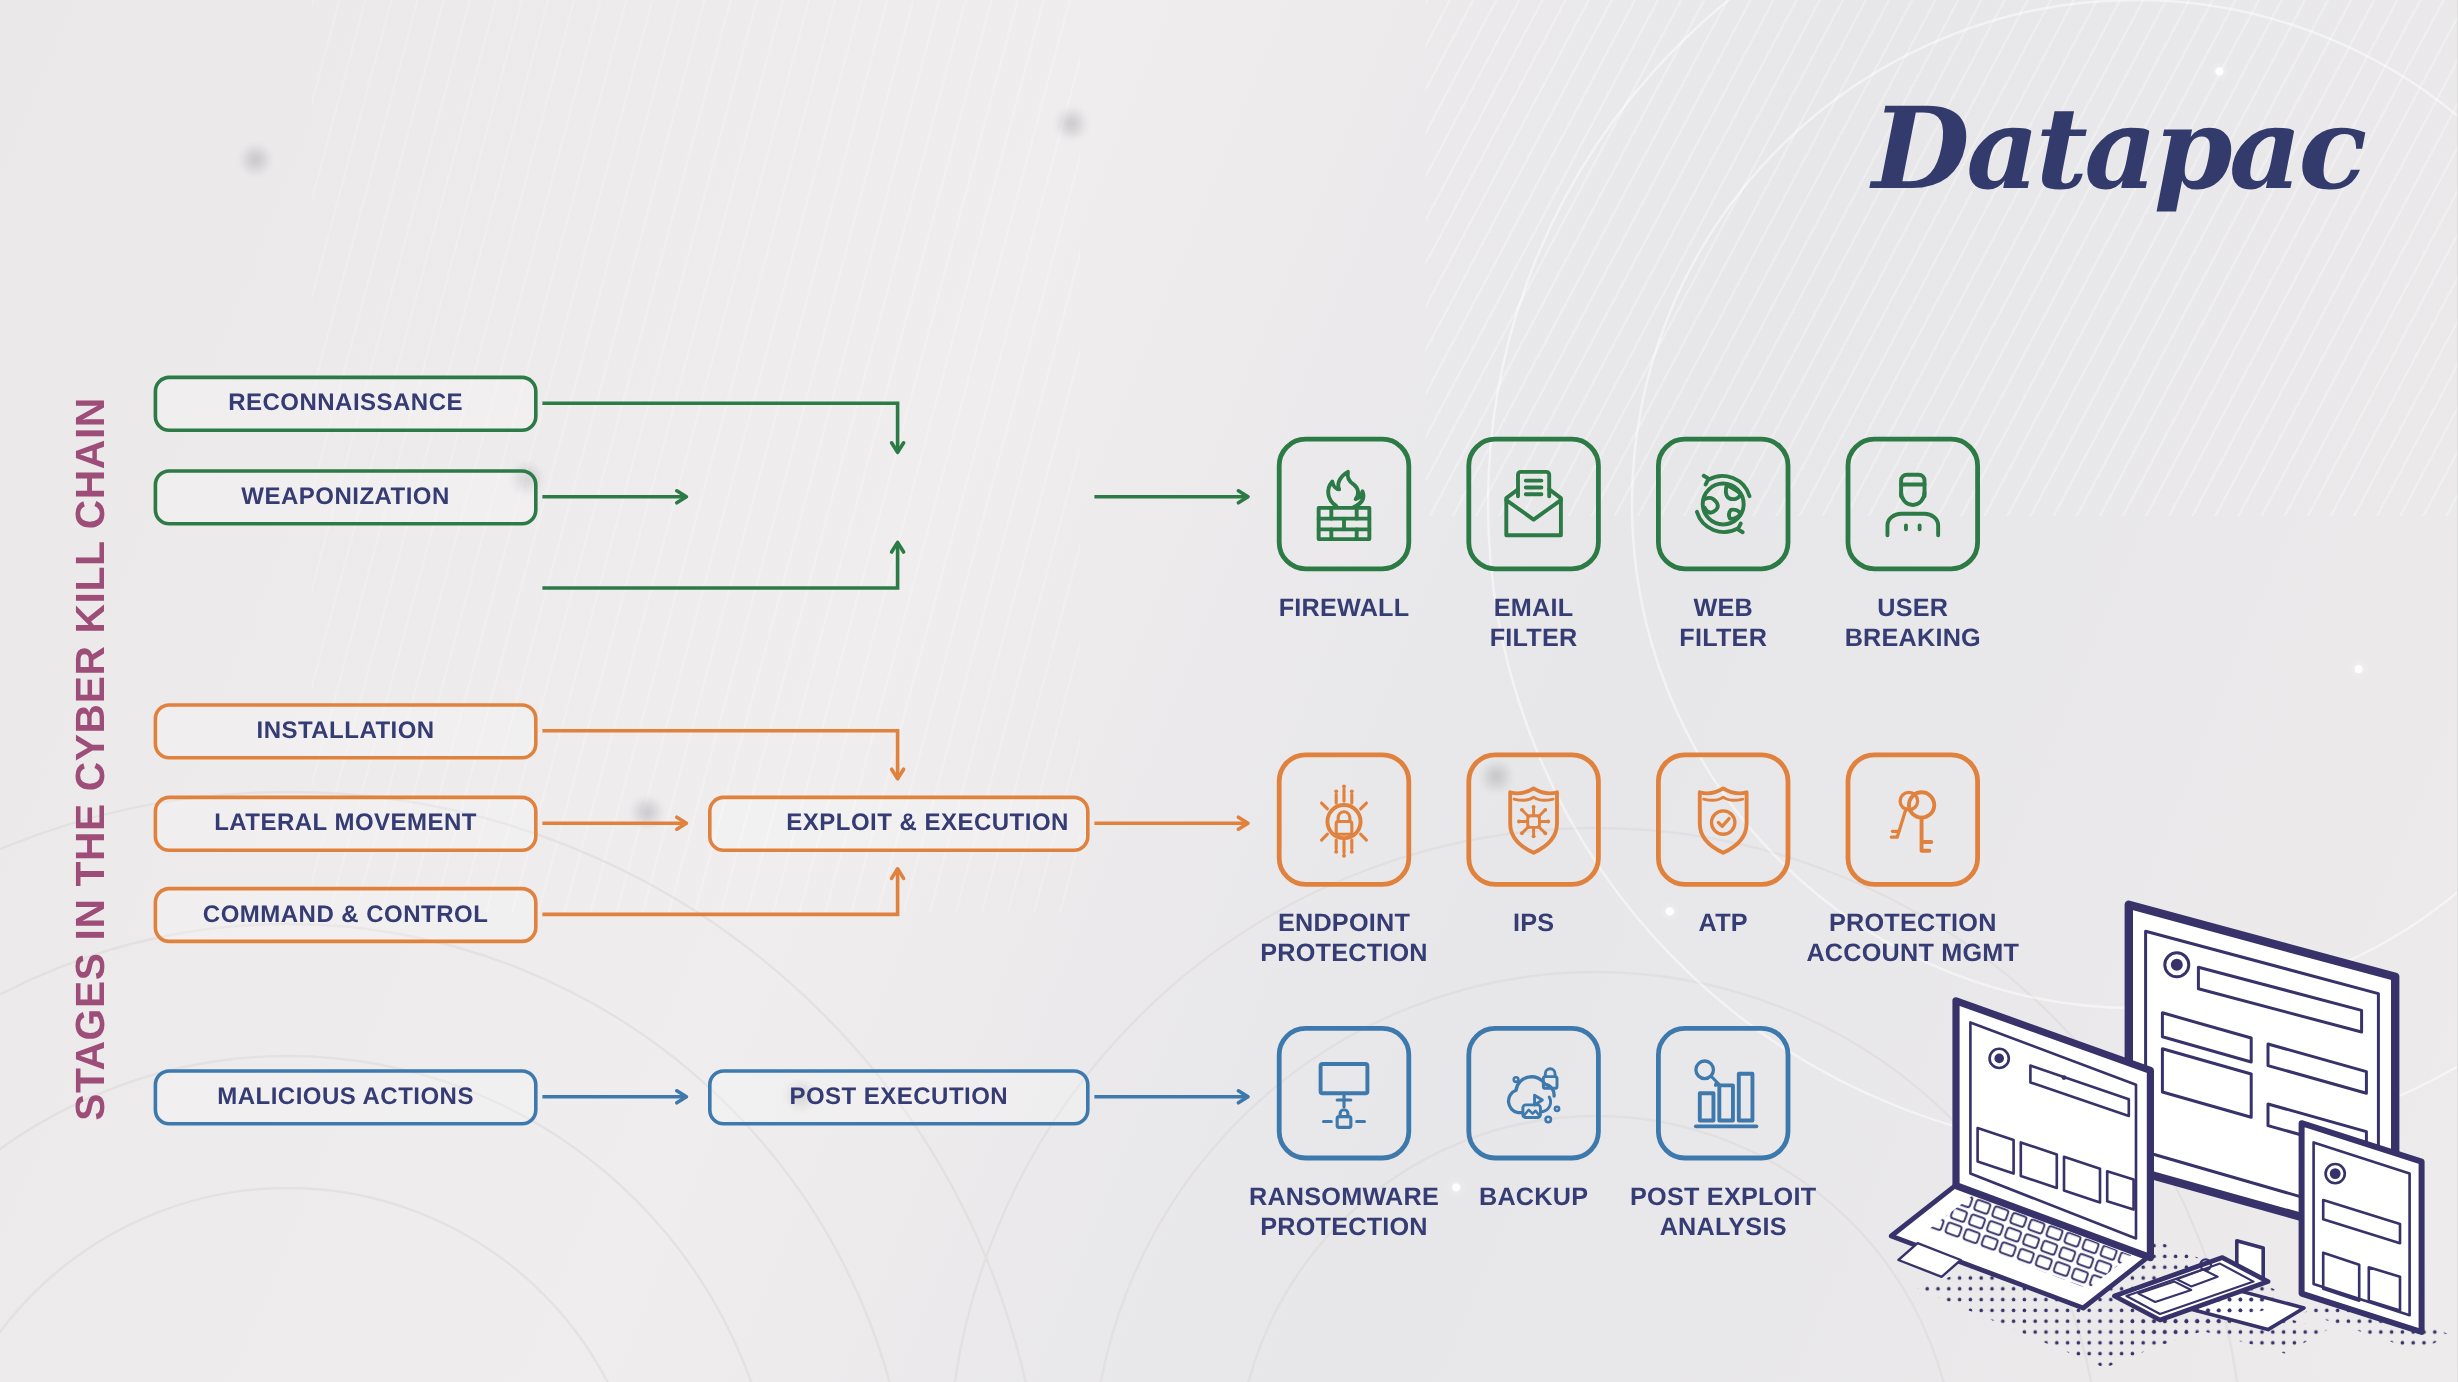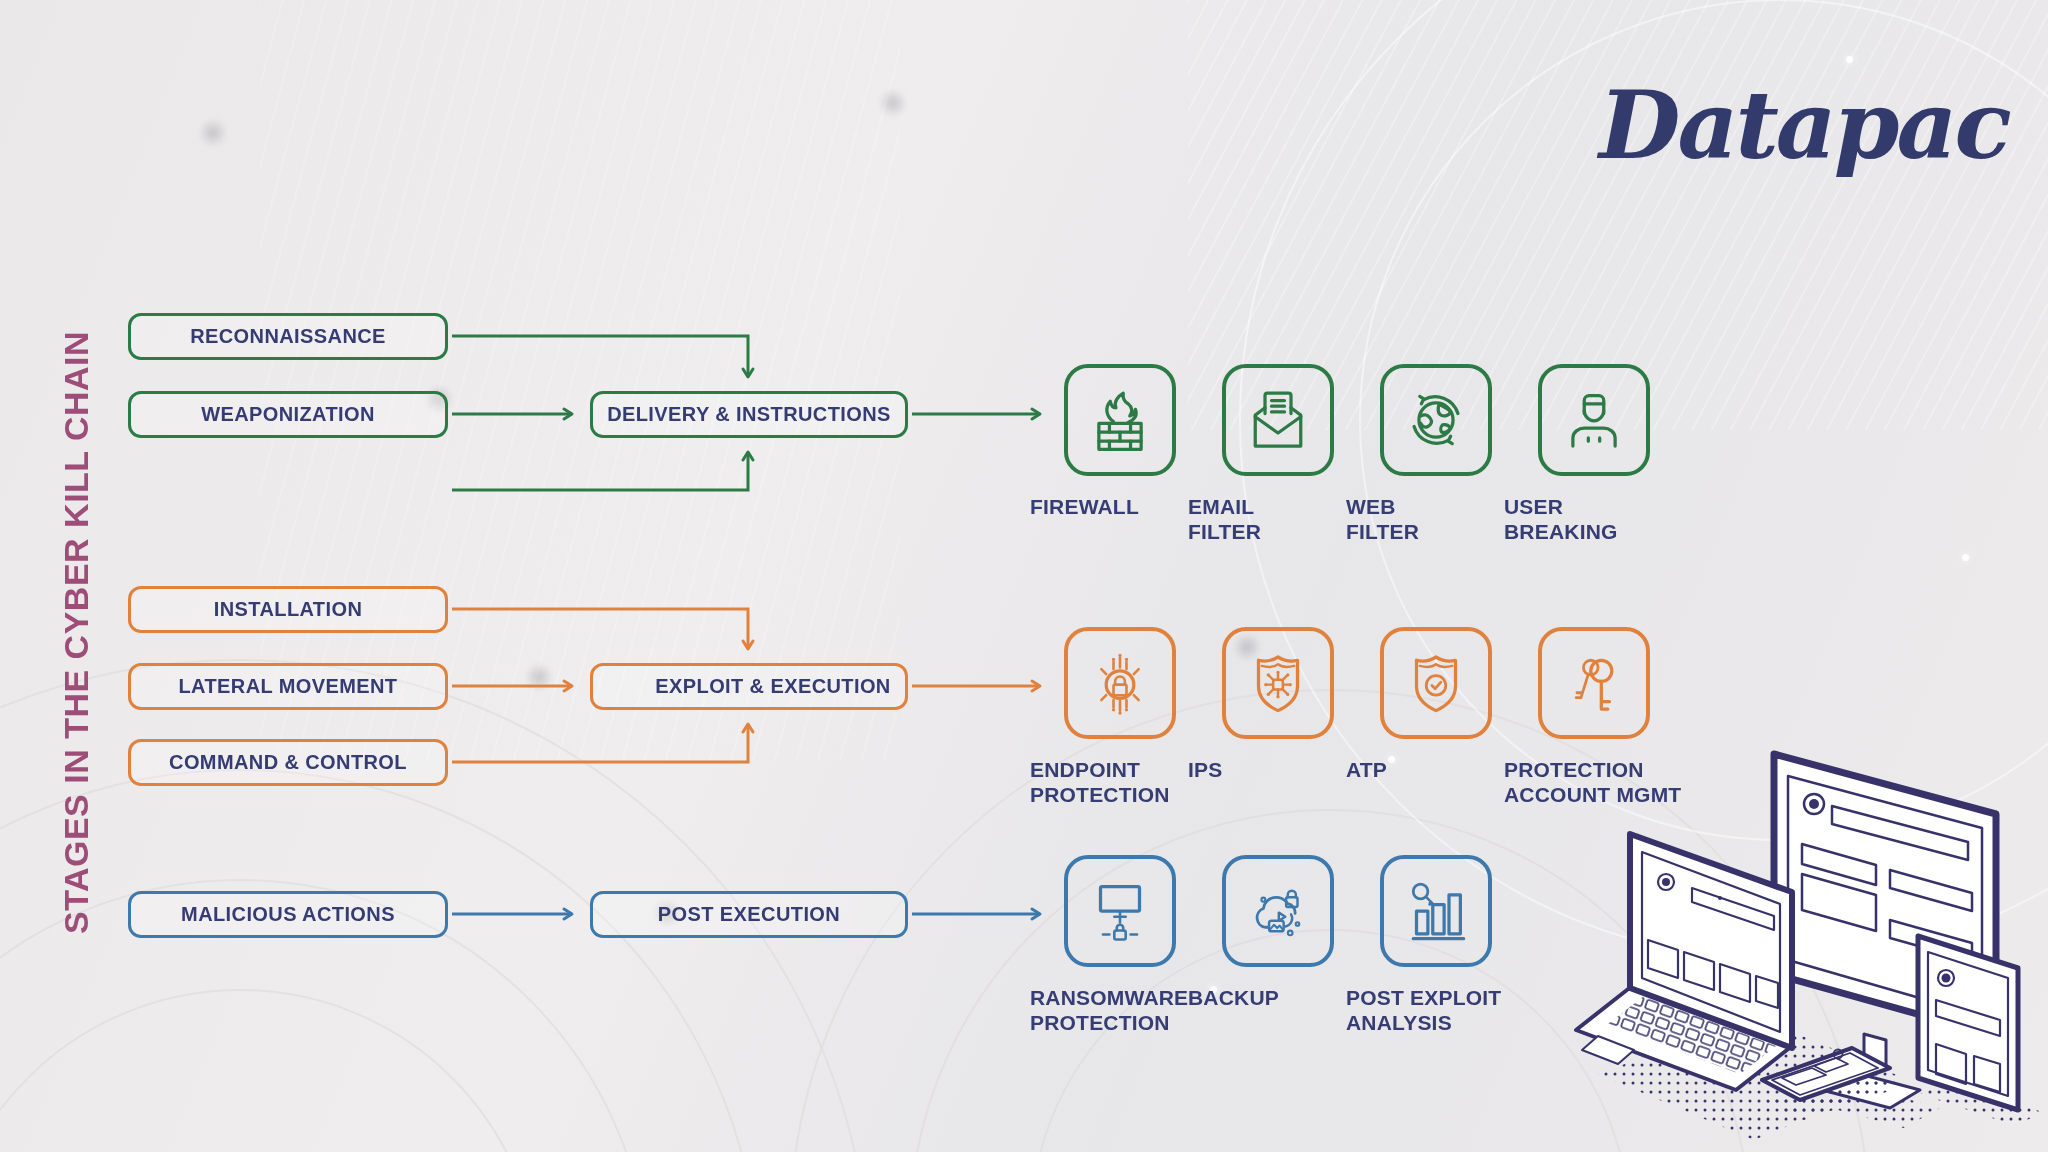--- a/index.html
+++ b/index.html
@@ -16,21 +16,21 @@
     background:repeating-linear-gradient(105deg,rgba(255,255,255,.8) 0 2px,rgba(255,255,255,0) 2px 21px);}
   .arcs{position:absolute;left:0;top:0;width:2048px;height:1152px;pointer-events:none;}
   .blob{position:absolute;width:30px;height:30px;border-radius:50%;
     background:radial-gradient(circle,rgba(110,110,118,.30),rgba(110,110,118,0) 68%);filter:blur(2px);}
   .spark{position:absolute;width:7px;height:7px;border-radius:50%;
     background:rgba(255,255,255,.95);box-shadow:0 0 8px rgba(255,255,255,.9);}
   
   .title{position:absolute;left:56px;top:66px;font-size:90px;line-height:1;font-weight:700;
     color:#2f356b;letter-spacing:-1px;}
   .logo{position:absolute;left:1560px;top:78px;font-family:"DejaVu Serif",serif;font-style:italic;
-    font-weight:bold;font-size:94px;line-height:1;color:#333a6c;letter-spacing:-3px;margin-left:39px;}
+    font-weight:bold;font-size:94px;line-height:1;color:#333a6c;letter-spacing:-3px;}
   .side-label{position:absolute;left:46px;top:312px;width:60px;height:640px;
     display:flex;align-items:center;justify-content:center;
     writing-mode:vertical-rl;transform:rotate(180deg);white-space:nowrap;
     color:#9d4d78;font-size:34px;font-weight:bold;letter-spacing:.5px;}
   
   .stage-box,.hub-box{position:absolute;height:47px;border:3px solid;border-radius:13px;
     background:rgba(255,255,255,.22);display:flex;align-items:center;justify-content:center;
     box-sizing:border-box;}
   .stage-box{width:320px;left:128px;}
   .hub-box{width:318px;left:590px;}
@@ -38,21 +38,21 @@
   .bc-green{border-color:#2c7a45;}
   .bc-orange{border-color:#e0823e;}
   .bc-blue{border-color:#3e79ad;}
   
   .tile{position:absolute;width:112px;height:112px;border:4px solid;border-radius:24px;
     box-sizing:border-box;display:flex;align-items:center;justify-content:center;}
   .tile svg{width:78px;height:78px;display:block;}
   .tc-green{border-color:#2c7a45;color:#2c7a45;}
   .tc-orange{border-color:#e0823e;color:#e0823e;}
   .tc-blue{border-color:#3e79ad;color:#3e79ad;}
-  .sol-label{position:absolute;width:180px;color:#363c74;
+  .sol-label{position:absolute;width:180px;text-align:center;color:#363c74;
     font-size:21px;font-weight:600;line-height:25px;letter-spacing:.2px;}
   .sol-label span{display:block;}
   
   .connectors,.devices{position:absolute;pointer-events:none;}
   .connectors{left:0;top:0;width:2048px;height:1152px;}
   .devices{left:1568px;top:748px;width:480px;height:404px;}
 </style>
 </head>
 <body>
 
@@ -118,23 +118,20 @@
       <path d="M912 914 H1040" marker-end="url(#ah-b)"></path>
     </g>
   </svg>
 
   <div class="stage-box bc-green" style="top:391px;">
       <span>WEAPONIZATION</span>
     </div>
   <div class="stage-box bc-green" style="top:313px;">
       <span>RECONNAISSANCE</span>
     </div>
-  <div class="hub-box bc-green" style="top:391px;">
-      <span>DELIVERY &amp; INSTRUCTIONS</span>
-    </div>
 
   <div class="stage-box bc-orange" style="top:586px;">
       <span>INSTALLATION</span>
     </div>
   <div class="stage-box bc-orange" style="top:663px;">
       <span>LATERAL MOVEMENT</span>
     </div>
   <div class="stage-box bc-orange" style="top:739px;">
       <span>COMMAND &amp; CONTROL</span>
     </div>

